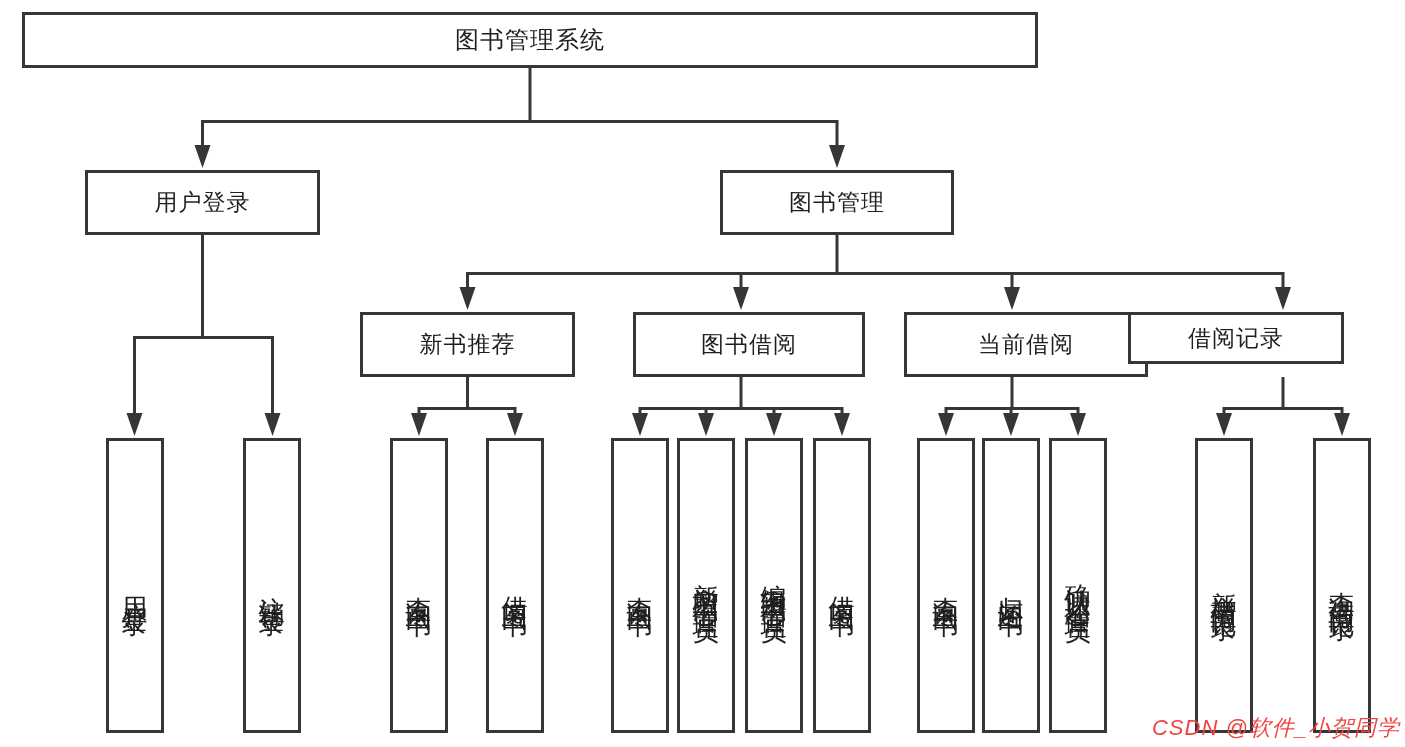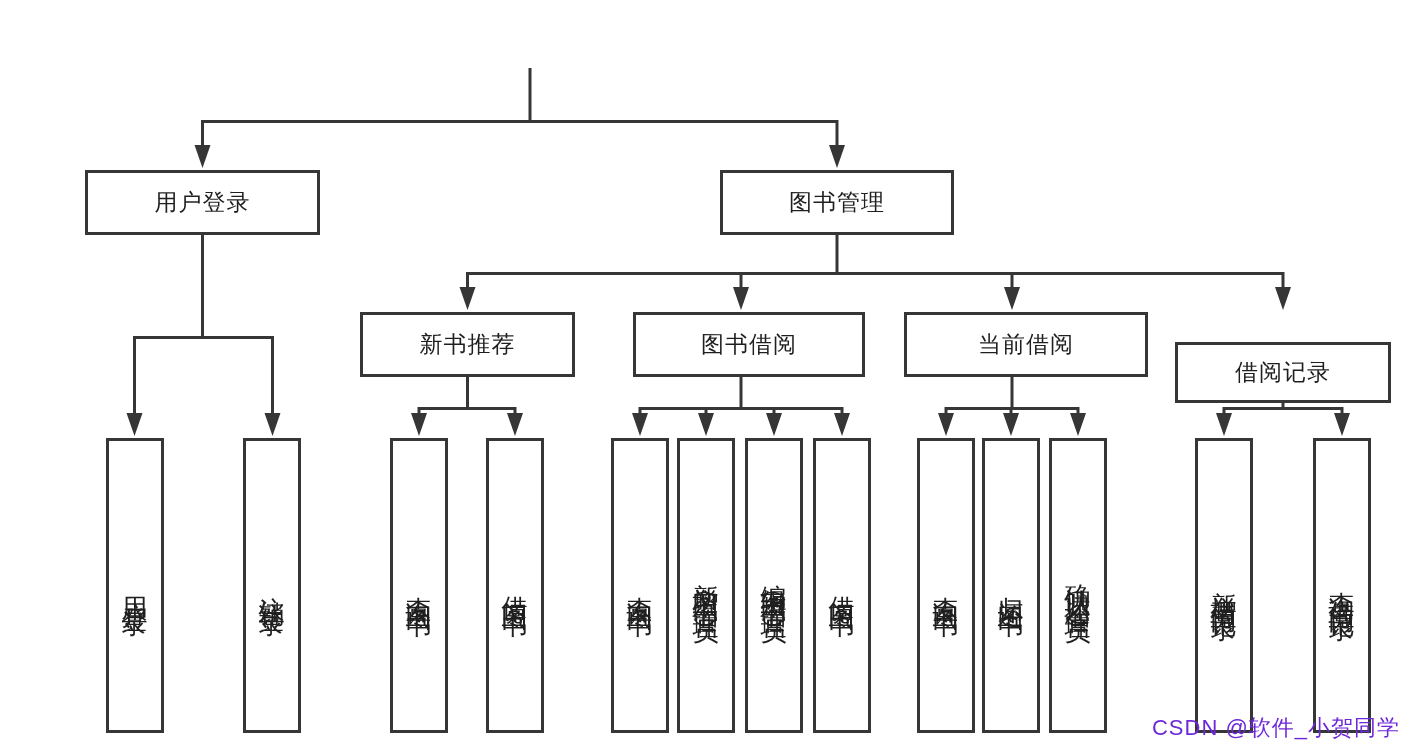--- a/index.html
+++ b/index.html
@@ -27,24 +27,25 @@
   .node.v{
     writing-mode:vertical-rl;
     font-size:26px;
     letter-spacing:5px;
     line-height:1;
   }
   .watermark{
     position:absolute;
     top:713px;right:5px;
     font-size:22px;
-    color:#6d28d9;
+    color:#ef4444;
     letter-spacing:1px;
     z-index:3;
     white-space:nowrap;
+    font-style:italic;
   }
 </style>
 </head>
 <body>
 
 <div class="canvas">
 
   <svg class="connectors" viewBox="0 0 1405 747" xmlns="http://www.w3.org/2000/svg">
     <g stroke="#363636" stroke-width="3" fill="none">
 
@@ -104,28 +105,29 @@
       <polygon points="766,413 782,413 774,436"></polygon>
       <polygon points="834,413 850,413 842,436"></polygon>
       <polygon points="938,413 954,413 946,436"></polygon>
       <polygon points="1003,413 1019,413 1011,436"></polygon>
       <polygon points="1070,413 1086,413 1078,436"></polygon>
       <polygon points="1216,413 1232,413 1224,436"></polygon>
       <polygon points="1334,413 1350,413 1342,436"></polygon>
     </g>
   </svg>
 
+  <div class="node h root" style="left:22px;top:12px;width:1016px;height:56px;">图书管理系统</div>
 
   <div class="node h" style="left:85px;top:170px;width:235px;height:65px;">用户登录</div>
   <div class="node h" style="left:360px;top:312px;width:215px;height:65px;">新书推荐</div>
 
   <div class="node h" style="left:720px;top:170px;width:234px;height:65px;">图书管理</div>
   <div class="node h" style="left:633px;top:312px;width:232px;height:65px;">图书借阅</div>
   <div class="node h" style="left:904px;top:312px;width:244px;height:65px;">当前借阅</div>
-  <div class="node h" style="left:1175px;top:312px;width:216px;height:61px;margin-top:30px;">借阅记录</div>
+  <div class="node h" style="left:1128px;top:312px;width:216px;height:52px;">借阅记录</div>
 
   <div class="node v" style="left:106px;top:438px;width:58px;height:295px;">用户登录</div>
   <div class="node v" style="left:243px;top:438px;width:58px;height:295px;">注销登录</div>
 
   <div class="node v" style="left:390px;top:438px;width:58px;height:295px;">查询图书</div>
   <div class="node v" style="left:486px;top:438px;width:58px;height:295px;">借阅图书</div>
 
   <div class="node v" style="left:611px;top:438px;width:58px;height:295px;">查询图书</div>
   <div class="node v" style="left:677px;top:438px;width:58px;height:295px;">新增图书（管理员）</div>
   <div class="node v" style="left:745px;top:438px;width:58px;height:295px;">编辑图书（管理员）</div>

